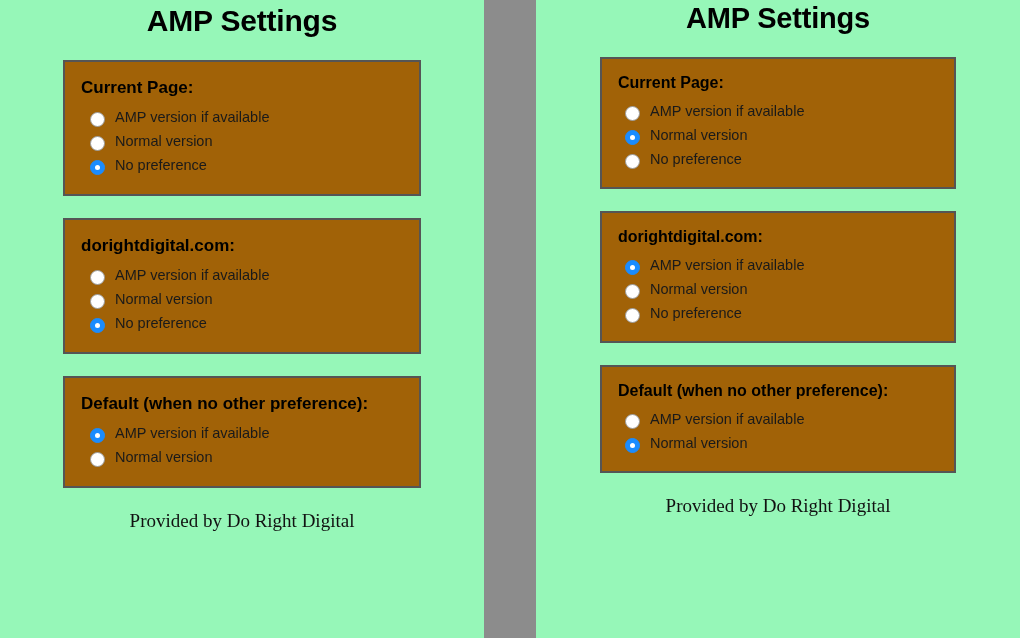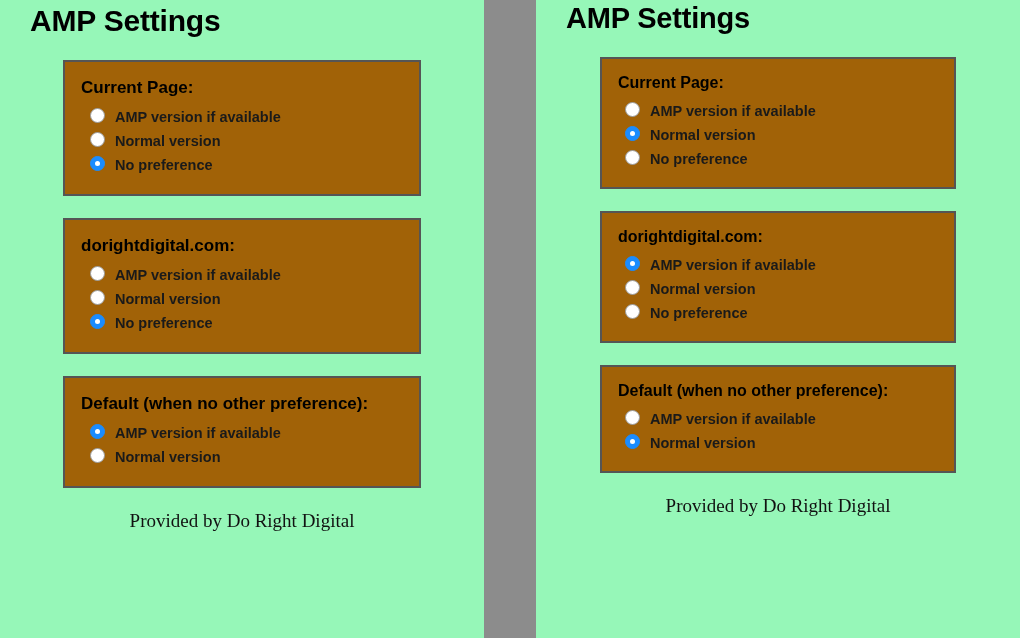--- a/index.html
+++ b/index.html
@@ -33,20 +33,21 @@
     width: 52px;
     background: #8c8c8c;
     height: 638px;
     flex: 0 0 52px;
   }
   .panel-right {
     width: 484px;
     padding: 0 30px;
   }
   .panel-title {
+    text-align: center;
     font-weight: bold;
     color: #000;
     letter-spacing: -0.2px;
   }
   .panel-left .panel-title {
     font-size: 30px;
     margin: 4px 0 22px 0;
   }
   .panel-right .panel-title {
     font-size: 29px;
@@ -73,23 +74,22 @@
     margin: 0 0 10px 0;
   }
   .panel-left .card-title {
     font-size: 17px;
   }
   .panel-right .card-title {
     font-size: 16px;
   }
   .opt-row {
     display: flex;
-    align-items: flex-start;
+    align-items: flex-end;
     margin: 0 0 5px 0;
-    font-weight: bold;
   }
   .radio {
     box-sizing: border-box;
     border-radius: 50%;
     flex: 0 0 auto;
     display: inline-block;
     position: relative;
     background: #fff;
     border: 1px solid #9a9a9a;
   }

